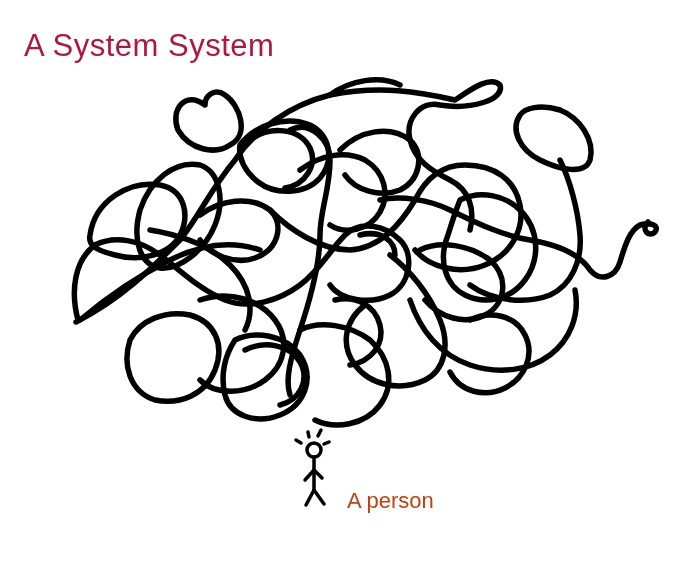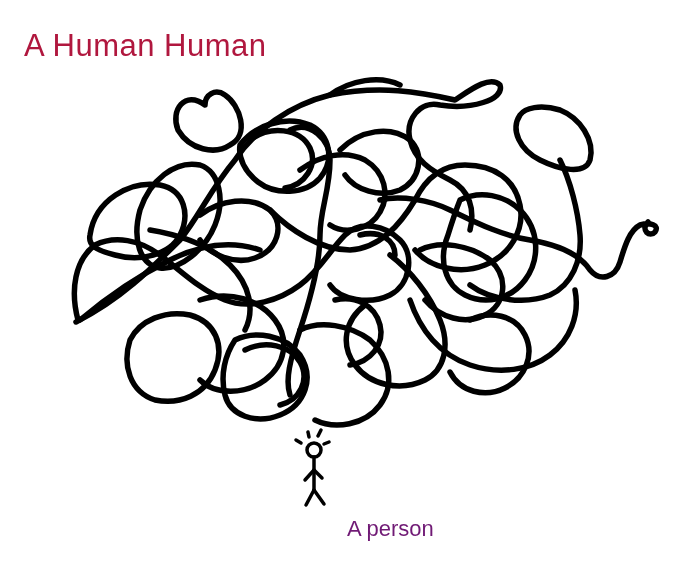--- a/index.html
+++ b/index.html
@@ -6,29 +6,29 @@
     body { width: 700px; height: 572px; position: relative; overflow: hidden; }
     .title {
       position: absolute; left: 24px; top: 28px;
       font-family: "Liberation Sans", "DejaVu Sans", sans-serif;
       font-size: 31px; font-weight: 400; letter-spacing: 0.5px;
       color: #b0173e; white-space: nowrap;
     }
     .label {
       position: absolute; left: 347px; top: 488px;
       font-family: "Liberation Sans", "DejaVu Sans", sans-serif;
-      font-size: 22px; color: #701a75; white-space: nowrap; margin-top: 28px;
+      font-size: 22px; color: #c2410c; white-space: nowrap;
     }
     svg.scribble { position: absolute; left: 0; top: 0; }
     svg path, svg line, svg circle { fill: none; stroke: #000; stroke-linecap: round; stroke-linejoin: round; }
   </style>
 </head>
 <body>
 
-<div class="title">A Human Human</div>
+<div class="title">A System System</div>
 
 <svg class="scribble" width="700" height="572" viewBox="0 0 700 572">
   <g stroke-width="5.5">
 
     <path d="M76,322 C120,300 150,270 180,240 C200,215 210,190 235,160 C255,130 290,105 330,95 C380,85 420,92 455,100 C470,90 490,75 500,85 C505,100 470,110 440,105 C420,100 405,120 410,140 C415,160 430,170 450,180 C470,190 475,210 470,230"></path>
     <path d="M205,105 C185,90 170,110 178,130 C190,150 215,155 230,145 C250,135 240,105 225,95 C215,88 205,95 205,105 Z"></path>
     <path d="M90,235 C95,200 130,180 160,185 C185,190 190,215 180,235 C170,255 140,262 115,255 C95,250 88,245 90,235 Z"></path>
     <path d="M78,320 C70,290 75,260 95,245 C115,235 140,240 160,255 C180,270 200,290 225,300 C250,310 280,300 300,285 C320,270 330,250 345,235 C360,220 385,225 400,240 C415,255 410,285 390,295 C370,305 340,300 330,285"></path>
     <path d="M140,210 C150,180 175,160 200,165 C220,172 225,200 215,225 C205,250 180,270 160,268 C140,265 132,240 140,210 Z"></path>
     <path d="M200,215 C220,200 250,195 270,210 C285,225 278,250 255,258 C235,265 210,255 200,240"></path>

